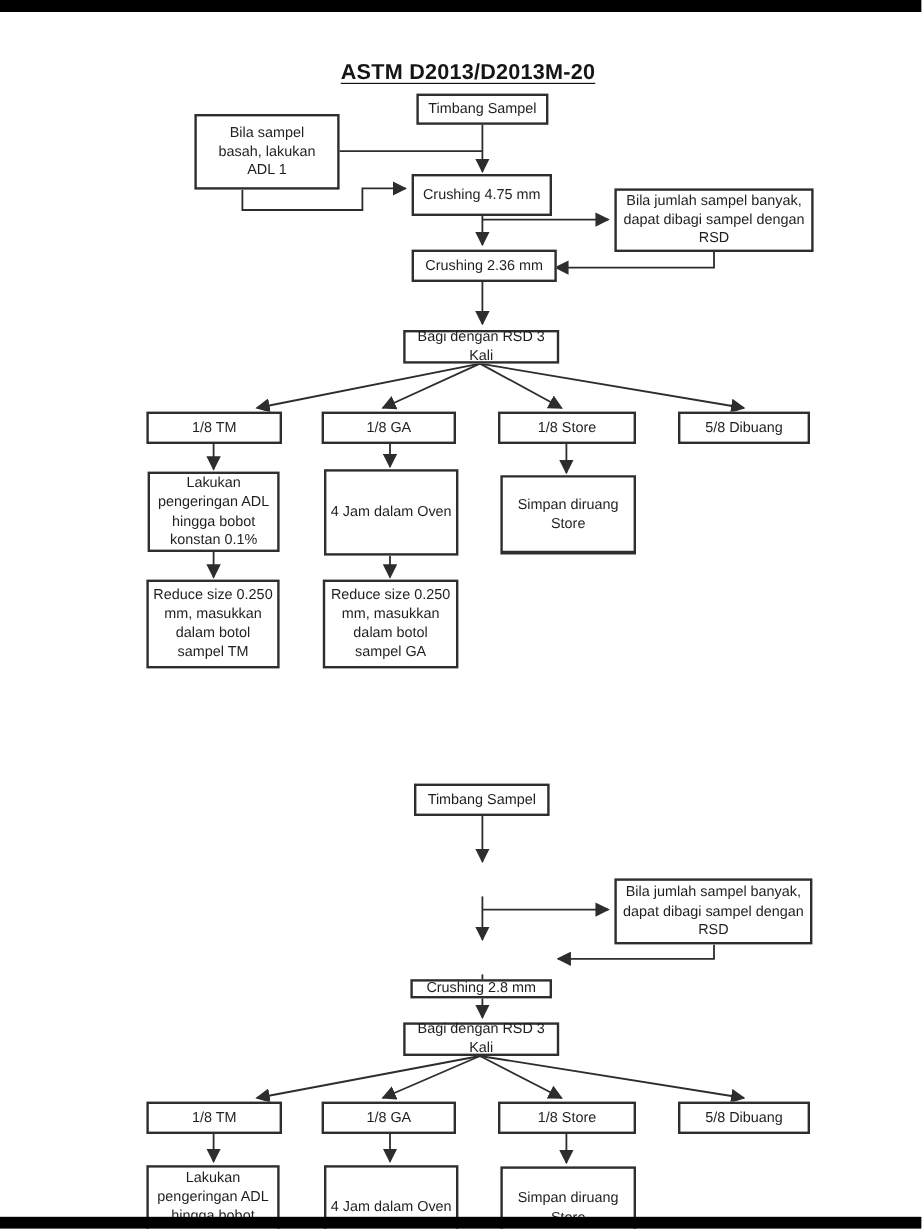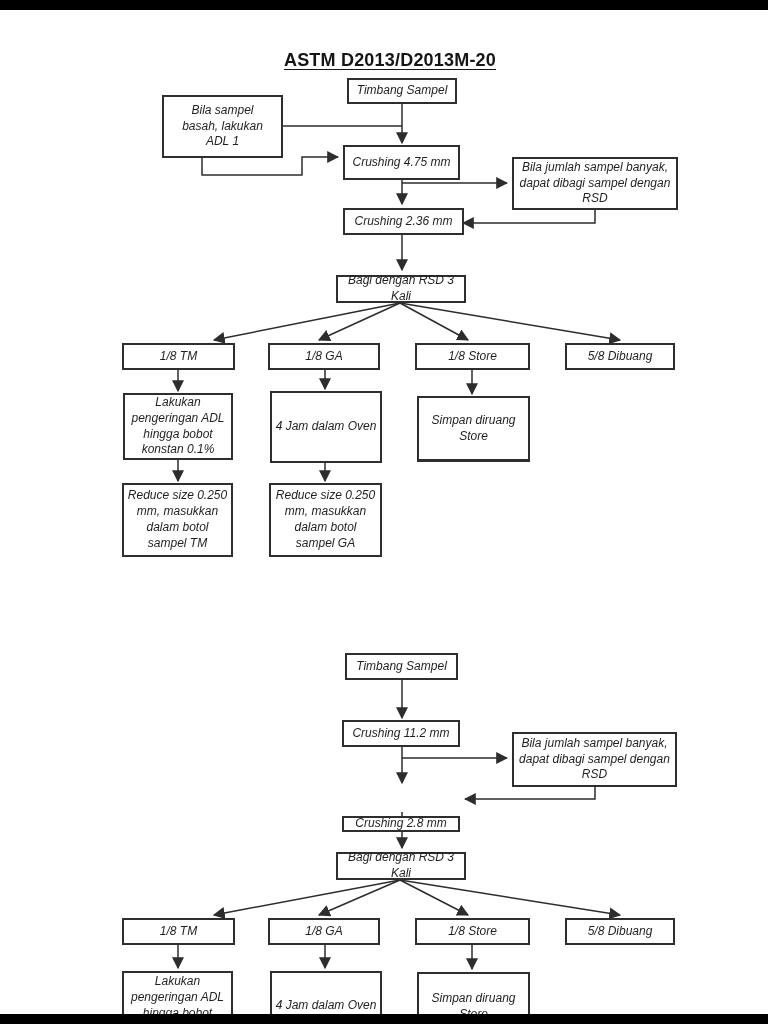--- a/index.html
+++ b/index.html
@@ -28,21 +28,20 @@
     position:absolute;
     border:2px solid #2e2e2e;
     background:#ffffff;
     display:flex;align-items:center;justify-content:center;
     text-align:center;
     font-size:12px;line-height:1.33;
     white-space:pre-line;
     color:#1f1f1f;
     box-sizing:border-box;
     z-index:2;
-    font-style:italic;
   }
   svg.wires{position:absolute;left:0;top:0;z-index:1;}
 </style>
 </head>
 <body>
 
 <div class="page">
 
   <svg class="wires" width="768" height="1024" viewBox="0 0 768 1024">
     <defs>
@@ -111,21 +110,20 @@
 mm, masukkan
 dalam botol
 sampel TM</div>
   <div class="node" style="left:269px;top:483px;width:113px;height:74px;">Reduce size 0.250
 mm, masukkan
 dalam botol
 sampel GA</div>
 
 
   <div class="node" style="left:345px;top:653px;width:113px;height:27px;">Timbang Sampel</div>
-  <div class="node" style="left:342px;top:720px;width:118px;height:27px;">Crushing 11.2 mm</div>
   <div class="node" style="left:512px;top:732px;width:165px;height:55px;">Bila jumlah sampel banyak,
 dapat dibagi sampel dengan
 RSD</div>
   <div class="node" style="left:342px;top:816px;width:118px;height:16px;">Crushing 2.8  mm</div>
   <div class="node" style="left:336px;top:852px;width:130px;height:28px;">Bagi dengan RSD 3 Kali</div>
   <div class="node" style="left:122px;top:918px;width:113px;height:27px;">1/8 TM</div>
   <div class="node" style="left:268px;top:918px;width:112px;height:27px;">1/8 GA</div>
   <div class="node" style="left:415px;top:918px;width:115px;height:27px;">1/8 Store</div>
   <div class="node" style="left:565px;top:918px;width:110px;height:27px;">5/8 Dibuang</div>
   <div class="node" style="left:122px;top:971px;width:111px;height:70px;">Lakukan

